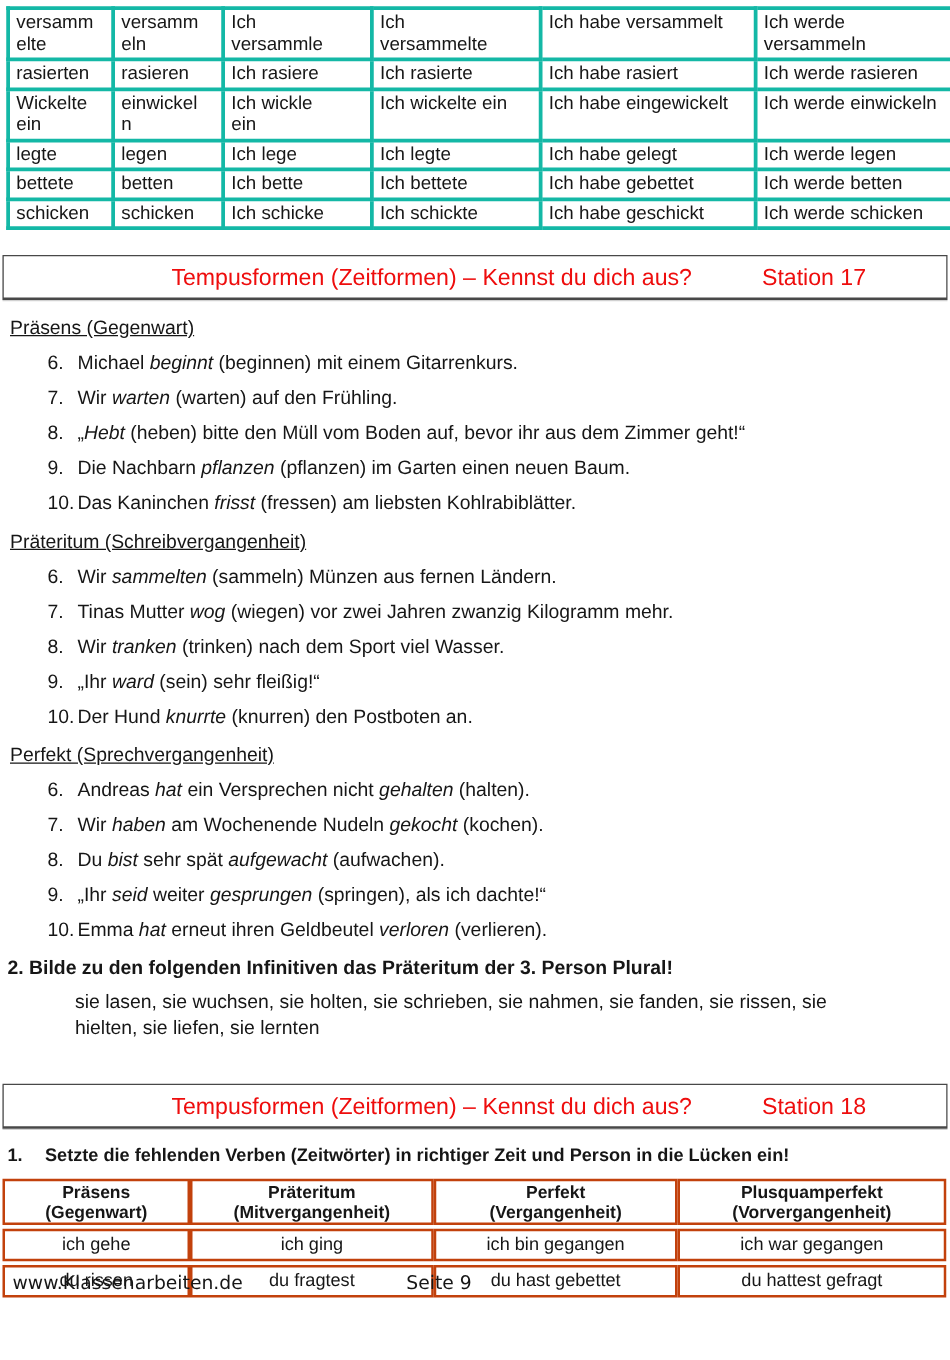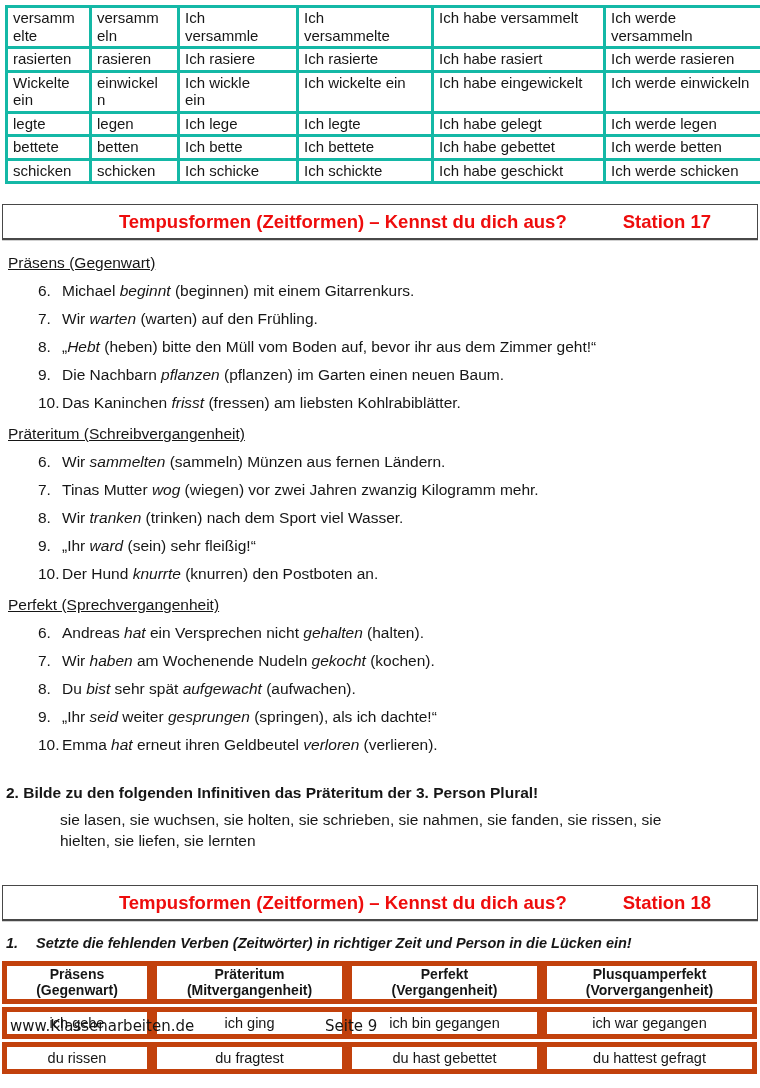--- a/index.html
+++ b/index.html
@@ -34,21 +34,21 @@
     margin: 20px 2px 0 2px;
     border: 1px solid #484848;
     border-bottom-width: 2px;
     height: 33px;
     display: flex;
     align-items: center;
     justify-content: center;
     gap: 56px;
     padding-left: 70px;
     font-size: 18.5px;
-    font-weight: bold;
+    font-weight: normal;
     color: #ee0d0d;
     box-shadow: 0 1px 0 rgba(0,0,0,0.18);
   }
   .banner-18 { margin-top: 34px; }
 
   
   .sec-heading {
     margin: 13px 0 0 8px;
     font-size: 15.5px;
     text-decoration: underline;
@@ -56,50 +56,49 @@
   .section:first-child .sec-heading { margin-top: 14px; }
   .item {
     margin: 9px 0 0 38px;
     font-size: 15.5px;
     line-height: 19px;
   }
   .num { display: inline-block; min-width: 24px; }
 
   
   .task2-title {
-    margin: 30px 30px 0 6px;
+    margin: 12px 30px 0 6px;
     font-size: 15.5px;
     font-weight: bold;
   }
   .task2-answer {
     margin: 7px 30px 0 60px;
     font-size: 15.5px;
     line-height: 21px;
     white-space: pre-line;
   }
 
   
   .instruction {
     margin: 14px 0 0 6px;
     font-size: 14.5px;
     font-weight: bold;
-    font-style: italic;
   }
   .instr-num { display: inline-block; width: 30px; }
 
   
   .bottom-table {
     border-collapse: separate;
     border-spacing: 0 3px;
     table-layout: fixed;
     width: 755px;
     margin: 7px 0 0 2px;
   }
   .bottom-table th, .bottom-table td {
-    border: 5px solid #c2410c;
+    border: 2px solid #c2410c;
     text-align: center;
     overflow: hidden;
   }
   .bottom-table th {
     font-size: 14px;
     line-height: 15.5px;
     padding: 1px 2px;
     white-space: pre-line;
   }
   .bottom-table td {

